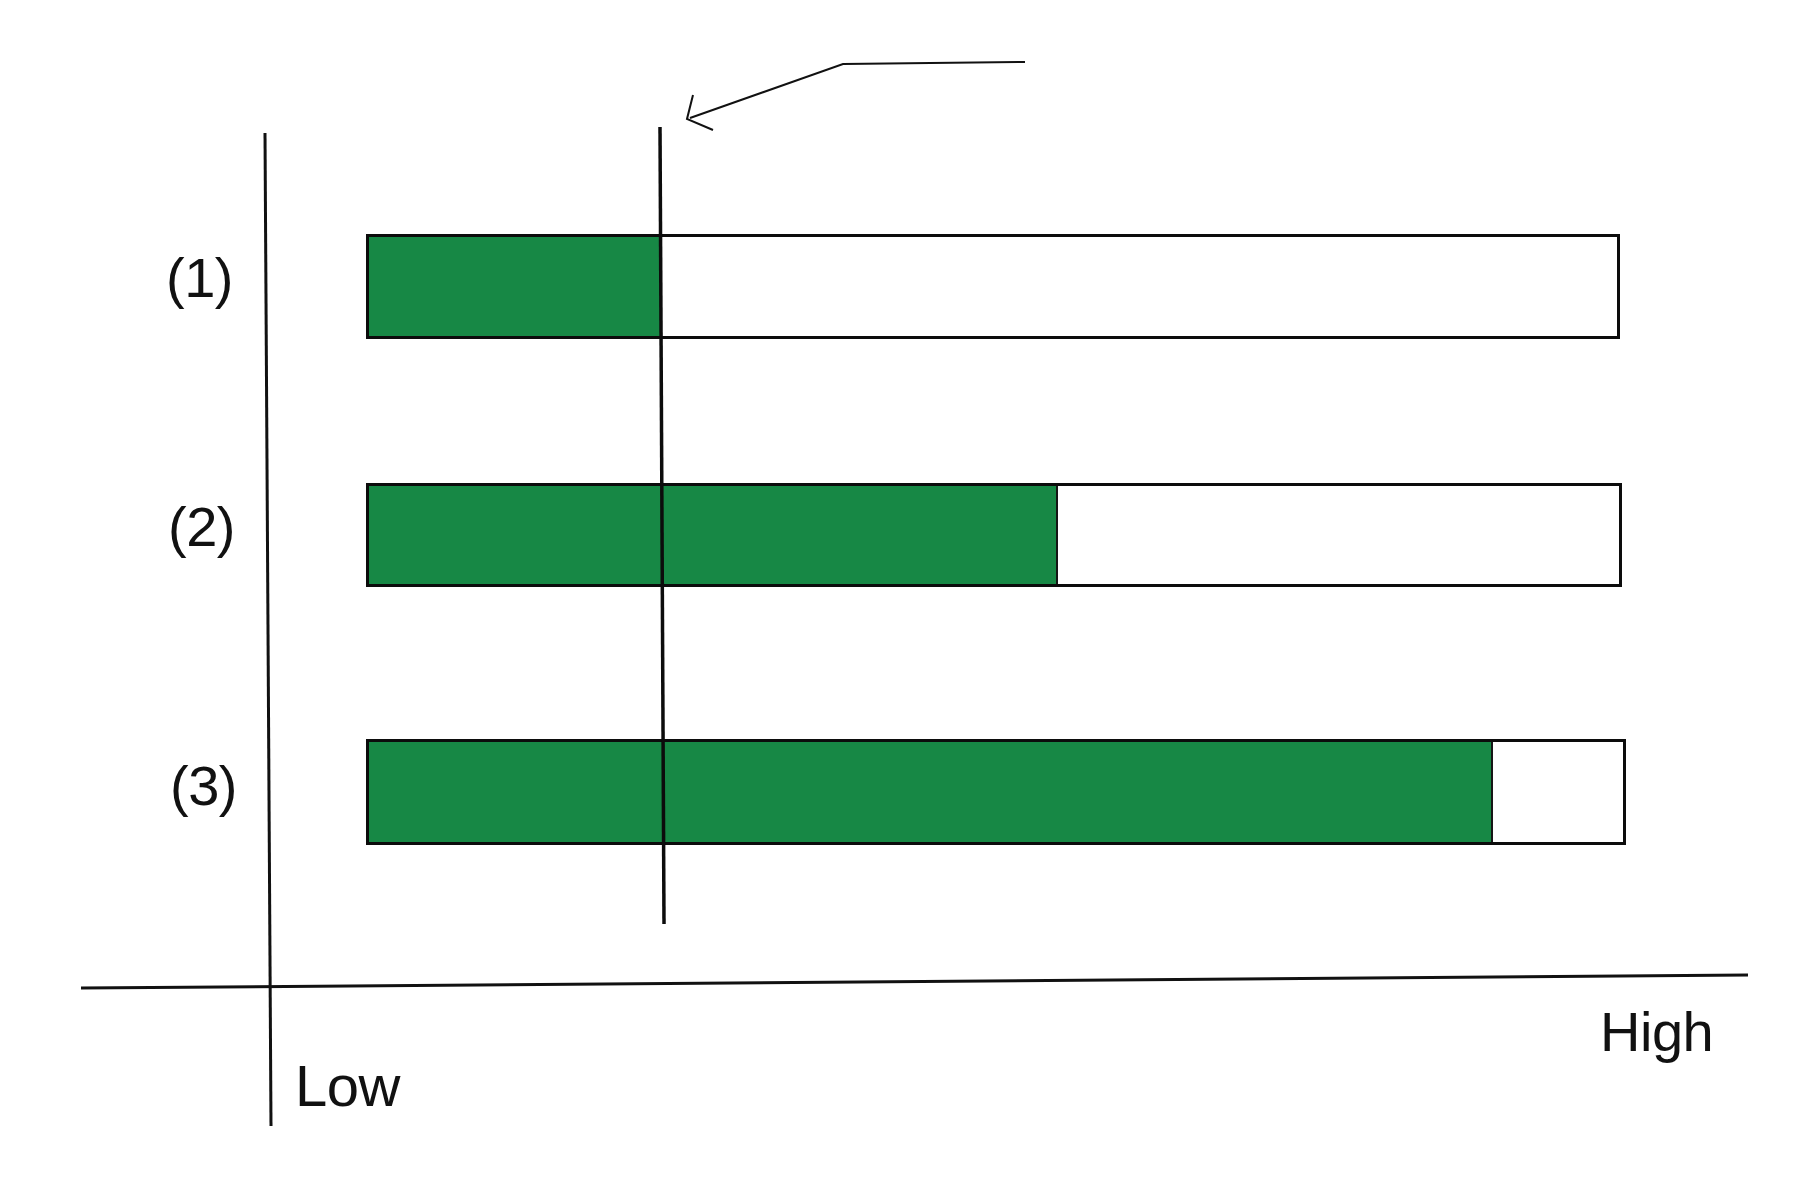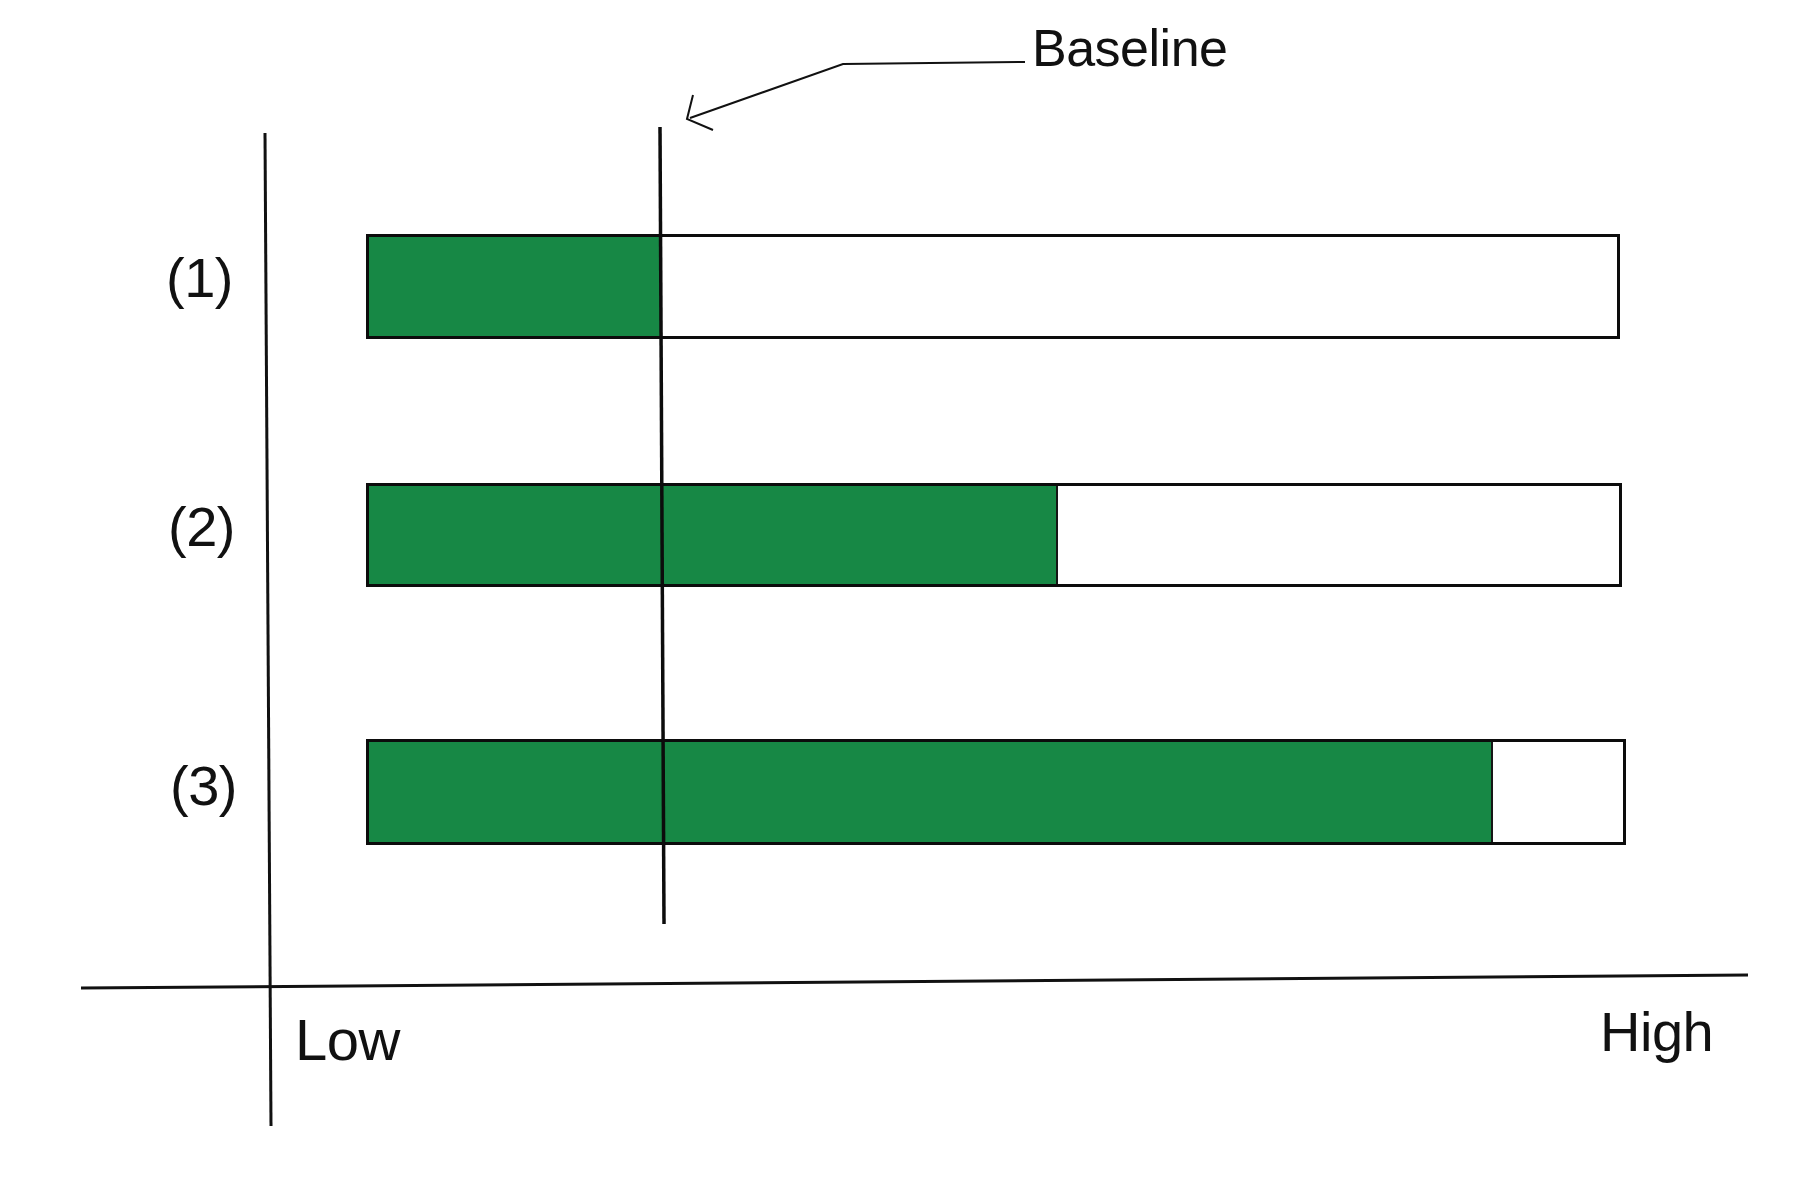--- a/index.html
+++ b/index.html
@@ -42,21 +42,21 @@
     line-height: 1;
     white-space: nowrap;
     letter-spacing: -0.5px;
     z-index: 2;
   }
   .row-label   { font-size: 56px; }
   .row-label-1 { left: 166px; top: 250px; }
   .row-label-2 { left: 168px; top: 499px; }
   .row-label-3 { left: 170px; top: 758px; }
   .baseline-label { left: 1032px; top: 22px;  font-size: 52px; }
-  .low-label      { left: 295px;  top: 1011px; font-size: 58px; }
+  .low-label      { left: 295px;  top: 1057px; font-size: 58px; }
   .xaxis-label    { left: 730px;  top: 1012px; font-size: 62px; }
   .high-label     { left: 1600px; top: 1004px; font-size: 56px; text-align: center; }
 </style>
 </head>
 <body>
 
 <div class="canvas">
 
   <div class="bar bar-row-1">
     <div class="bar-fill" style="width: 23.5%; background: rgb(23, 136, 69);"></div>
@@ -73,18 +73,17 @@
     <line x1="81" y1="988" x2="1748" y2="975" stroke="#111111" stroke-width="3"></line>
     <line x1="660" y1="127" x2="664" y2="924" stroke="#0c0c0c" stroke-width="3.5"></line>
     <polyline points="1025,62 843,64 690,118" fill="none" stroke="#111111" stroke-width="2"></polyline>
     <polyline points="693,95 687,119 713,130" fill="none" stroke="#111111" stroke-width="2"></polyline>
   </svg>
 
   <div class="txt row-label row-label-1">(1)</div>
   <div class="txt row-label row-label-2">(2)</div>
   <div class="txt row-label row-label-3">(3)</div>
 
-  <div class="txt baseline-label">Baseline</div>
 
   <div class="txt low-label">Low</div>
   <div class="txt high-label">High</div>
 
 </div>
 
 </body></html>

